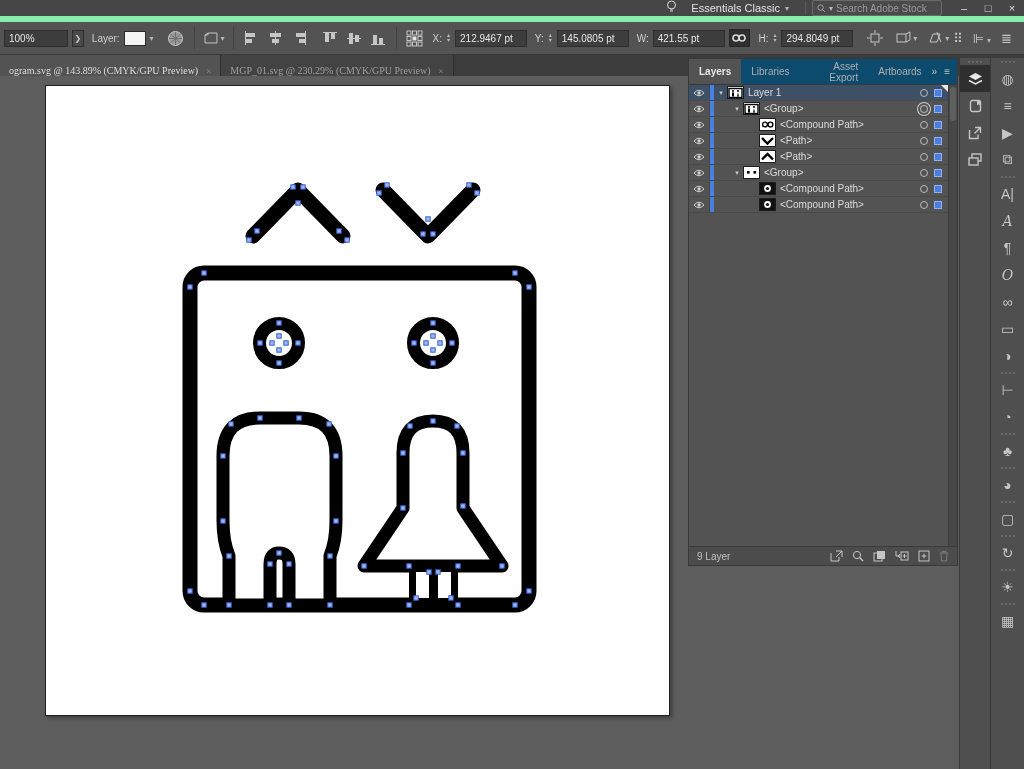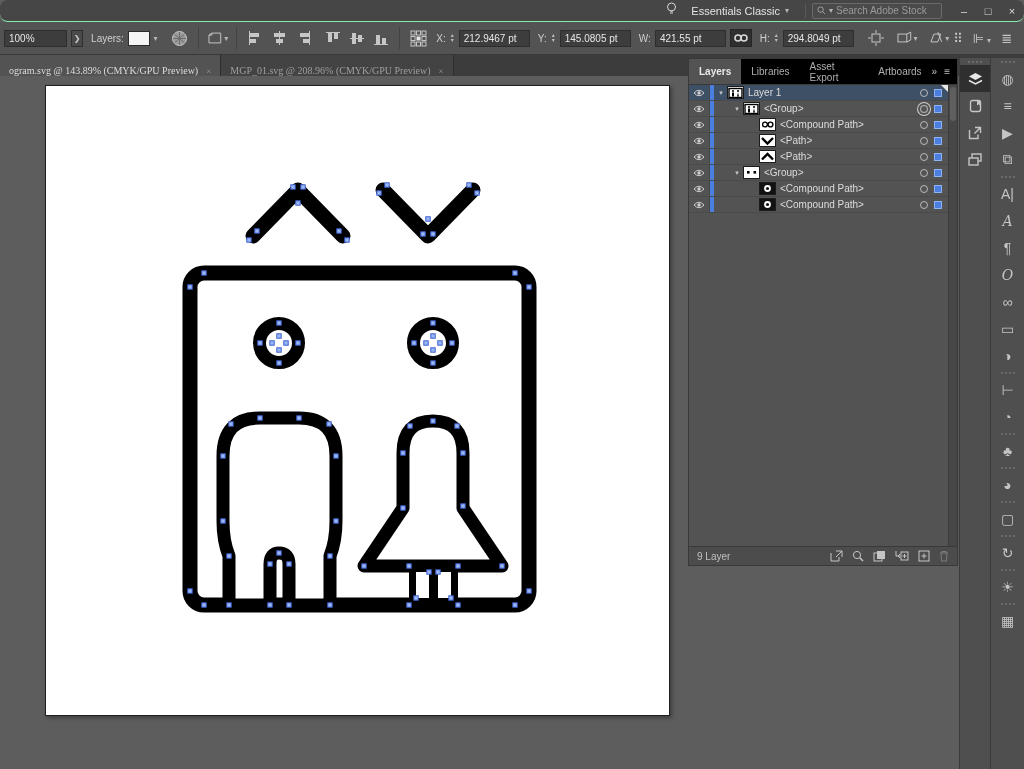--- a/index.html
+++ b/index.html
@@ -1,20 +1,20 @@
 <!DOCTYPE html>
 <html><head>
 <meta charset="utf-8">
 <style>
   * { margin:0; padding:0; box-sizing:border-box; }
   html,body { width:1024px; height:769px; overflow:hidden; }
   body { font-family:"Liberation Sans", sans-serif; background:#5d5d5d; color:#d6d6d6; position:relative; font-size:10px; }
 
   
-  .titlebar { position:absolute; left:0; top:0; width:1024px; height:22px; background:#464646; border-bottom:1px solid #86efac; display:flex; align-items:center;border-radius:8px; }
+  .titlebar { position:absolute; left:0; top:0; width:1024px; height:22px; background:#464646; border-bottom:6px solid #86efac; display:flex; align-items:center; }
   .tb-right { margin-left:auto; display:flex; align-items:center; height:100%; }
   .bulb { width:20px; text-align:center; }
   .ws-switcher { display:flex; align-items:center; gap:5px; color:#e3e3e3; font-size:11px; padding:0 10px; cursor:default; }
   .caret { font-size:8px; color:#b5b5b5; }
   .tb-sep { width:1px; height:14px; background:#5a5a5a; margin:0 6px; }
   .searchbox { width:130px; height:16px; border:1px solid #6a6a6a; background:#4a4a4a; border-radius:2px; display:flex; align-items:center; gap:3px; padding:0 4px; margin-right:10px; }
   .searchbox .ph { color:#9a9a9a; font-size:10px; white-space:nowrap; overflow:hidden; }
   .winbtns { display:flex; }
   .winbtn { width:24px; height:21px; display:flex; align-items:center; justify-content:center; color:#dcdcdc; font-size:11px; }
 
@@ -39,21 +39,21 @@
   .doctab.active { background:#535353; color:#dddddd; }
   .doctab .closex { font-size:9px; color:#9a9a9a; }
 
   
   .docarea { position:absolute; left:0; top:76px; width:686px; height:693px; background:#5d5d5d; }
   .artboard { position:absolute; left:45px; top:9px; width:625px; height:631px; background:#ffffff; border:1px solid #1f1f1f; box-shadow:2px 2px 4px rgba(0,0,0,.35); }
   .artboard svg { position:absolute; left:0; top:0; }
 
   
   .layers-panel { position:absolute; left:688px; top:58px; width:270px; height:508px; background:#535353; border:1px solid #393939; display:flex; flex-direction:column; }
-  .lp-tabs { height:26px; background:#000000; display:flex; align-items:stretch; border-bottom:1px solid #393939; flex:none; }
+  .lp-tabs { height:26px; background:#0c4a6e; display:flex; align-items:stretch; border-bottom:1px solid #393939; flex:none;text-align:right; }
   .lp-tab { display:flex; align-items:center; padding:0 10px; font-size:10px; color:#aeaeae; }
   .lp-tab.active { background:#535353; color:#e8e8e8; font-weight:bold; }
   .lp-tabs-right { margin-left:auto; display:flex; align-items:center; gap:7px; padding-right:7px; color:#c2c2c2; font-size:10px; }
   .lp-body { flex:1; position:relative; display:flex; }
   .lp-rows { flex:1; }
   .lp-scroll { width:9px; background:#474747; border-left:1px solid #3c3c3c; position:relative; }
   .lp-thumbtrack { position:absolute; top:2px; left:1px; width:6px; height:34px; background:#5f5f5f; border-radius:3px; }
   .lrow { height:16px; display:flex; align-items:center; border-bottom:1px solid #4a4a4a; position:relative; }
   .lrow.selected { background:#3e5066; }
   .lrow .eyecell { width:21px; display:flex; align-items:center; justify-content:center; border-right:1px solid #464646; align-self:stretch; flex:none; }
@@ -114,21 +114,21 @@
       <div class="winbtn">×</div>
     </div>
   </div>
 </div>
 
 <div class="controlbar">
   <div class="field zoomfield">
       <span>100%</span>
     </div>
   <div class="minibtn">❯</div>
-  <span class="cb-label">Layers:</span>
+  <span class="cb-label">Layer:</span>
   <div class="swatch"></div>
   <span class="caret">▾</span>
   <div class="icbtn" style="margin-left:8px">
     <svg width="17" height="17" viewBox="0 0 17 17">
         <circle cx="8.5" cy="8.5" r="7" fill="#9a9a9a"></circle>
         <circle cx="8.5" cy="8.5" r="7" fill="none" stroke="#c9c9c9"></circle>
         <path d="M2 8.5 h13 M8.5 2 v13 M3.5 4 l10 9 M13.5 4 l-10 9" stroke="#6e6e6e" fill="none"></path>
       </svg>
   </div>
   <div class="cb-sep"></div>
@@ -258,21 +258,21 @@
     <span>≣</span>
   </div>
 </div>
 
 <div class="tabbar">
     <div class="doctab active">
     <span class="t">ogram.svg @ 143.89% (CMYK/GPU Preview)</span>
     <span class="closex">×</span>
   </div>
     <div class="doctab">
-    <span class="t">MGP_01.svg @ 208.96% (CMYK/GPU Preview)</span>
+    <span class="t">MGP_01.svg @ 230.29% (CMYK/GPU Preview)</span>
     <span class="closex">×</span>
   </div>
   </div>
 
 <div class="docarea">
   <div class="artboard">
     <svg id="artworkSvg" width="625" height="631" viewBox="0 0 625 631">
       <g fill="none" stroke="#000" stroke-width="15" stroke-linecap="round" stroke-linejoin="round">
         <polyline points="207,150 252,104 297,150"></polyline>
         <polyline points="337,104 382,150 427,104"></polyline>

